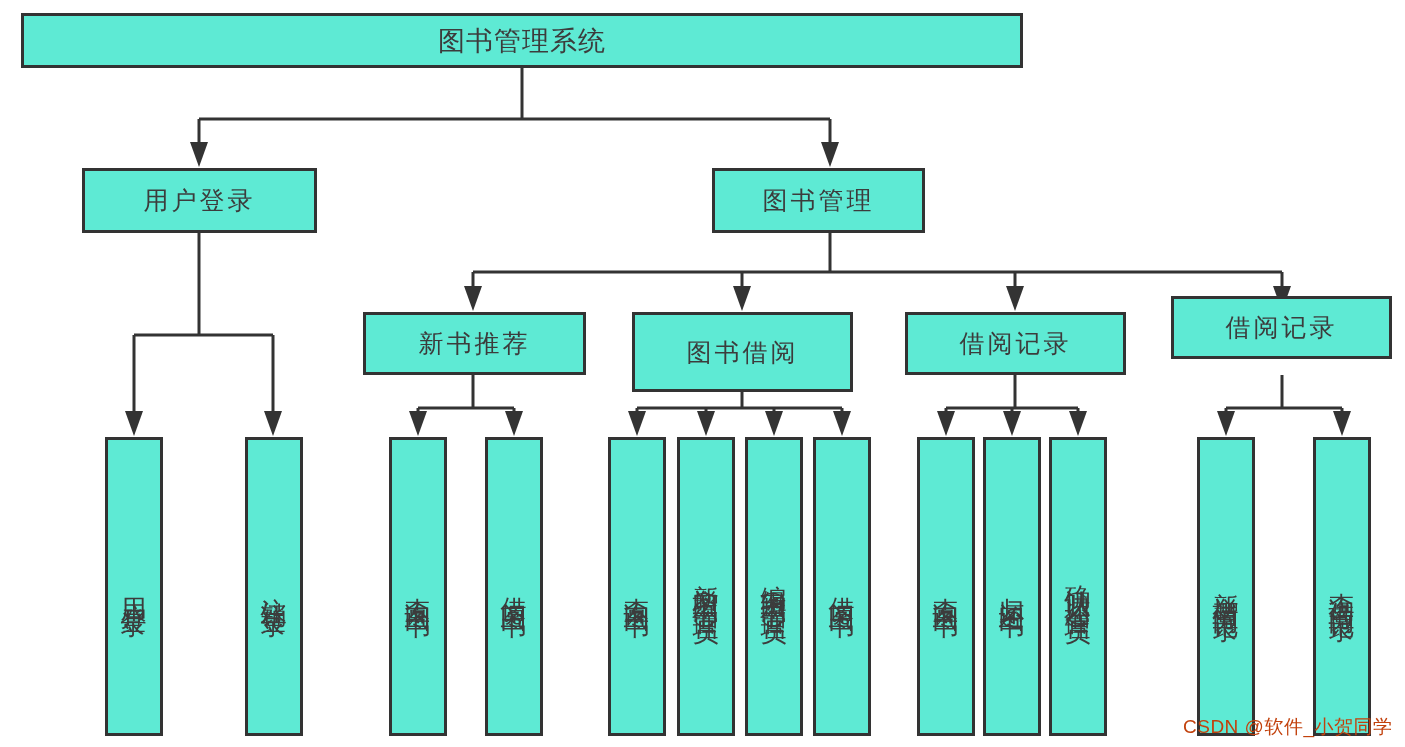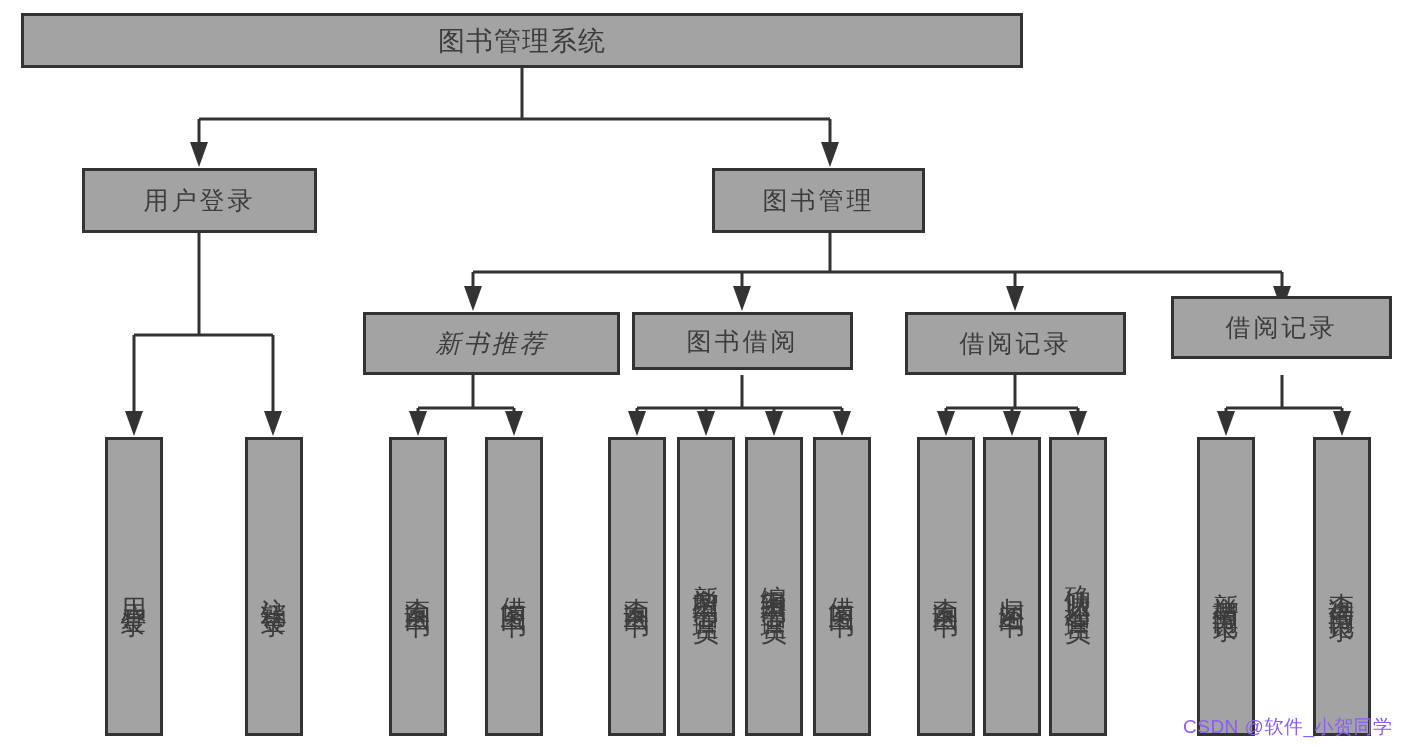--- a/index.html
+++ b/index.html
@@ -4,33 +4,33 @@
 <style>
   html,body{margin:0;padding:0;}
   body{
     width:1405px;height:747px;position:relative;background:#ffffff;
     font-family:"Liberation Sans","DejaVu Sans",sans-serif;
     overflow:hidden;
   }
   .canvas{position:absolute;left:0;top:0;width:1405px;height:747px;}
   svg.connectors{position:absolute;left:0;top:0;}
   .box{
-    position:absolute;background:#a3a3a3;border:3px solid #333333;
+    position:absolute;background:#5eead4;border:3px solid #333333;
     box-sizing:border-box;display:flex;align-items:center;justify-content:center;
     color:#3c3c3c;
   }
   .root-label{font-size:27px;letter-spacing:1px;}
   .h-label{font-size:25px;letter-spacing:3px;}
   .leaf .v-label{
     writing-mode:vertical-rl;text-orientation:mixed;
     font-size:26px;letter-spacing:5px;line-height:1;
   }
   .watermark{
     position:absolute;left:1183px;top:714px;width:215px;
-    font-size:19px;color:#8b5cf6;letter-spacing:0.5px;
+    font-size:19px;color:#c2410c;letter-spacing:0.5px;
     white-space:nowrap;z-index:5;
   }
 </style>
 </head>
 <body>
 
 <div class="canvas">
 
   <svg class="connectors" width="1405" height="747" viewBox="0 0 1405 747">
     <g stroke="#333333" stroke-width="3" fill="none">
@@ -102,24 +102,24 @@
     <span class="root-label">图书管理系统</span>
   </div>
 
   <div class="box" style="left:82px;top:168px;width:235px;height:65px;">
     <span class="h-label">用户登录</span>
   </div>
   <div class="box" style="left:712px;top:168px;width:213px;height:65px;">
     <span class="h-label">图书管理</span>
   </div>
 
-  <div class="box" style="left:363px;top:312px;width:257px;height:63px;font-style:italic;">
+  <div class="box" style="left:363px;top:312px;width:223px;height:63px;">
     <span class="h-label">新书推荐</span>
   </div>
-  <div class="box" style="left:632px;top:312px;width:221px;height:58px;">
+  <div class="box" style="left:632px;top:312px;width:221px;height:80px;">
     <span class="h-label">图书借阅</span>
   </div>
   <div class="box" style="left:905px;top:312px;width:221px;height:63px;">
     <span class="h-label">借阅记录</span>
   </div>
   <div class="box" style="left:1171px;top:296px;width:221px;height:63px;">
     <span class="h-label">借阅记录</span>
   </div>
 
   <div class="box leaf" style="left:105px;top:437px;width:58px;height:299px;">

